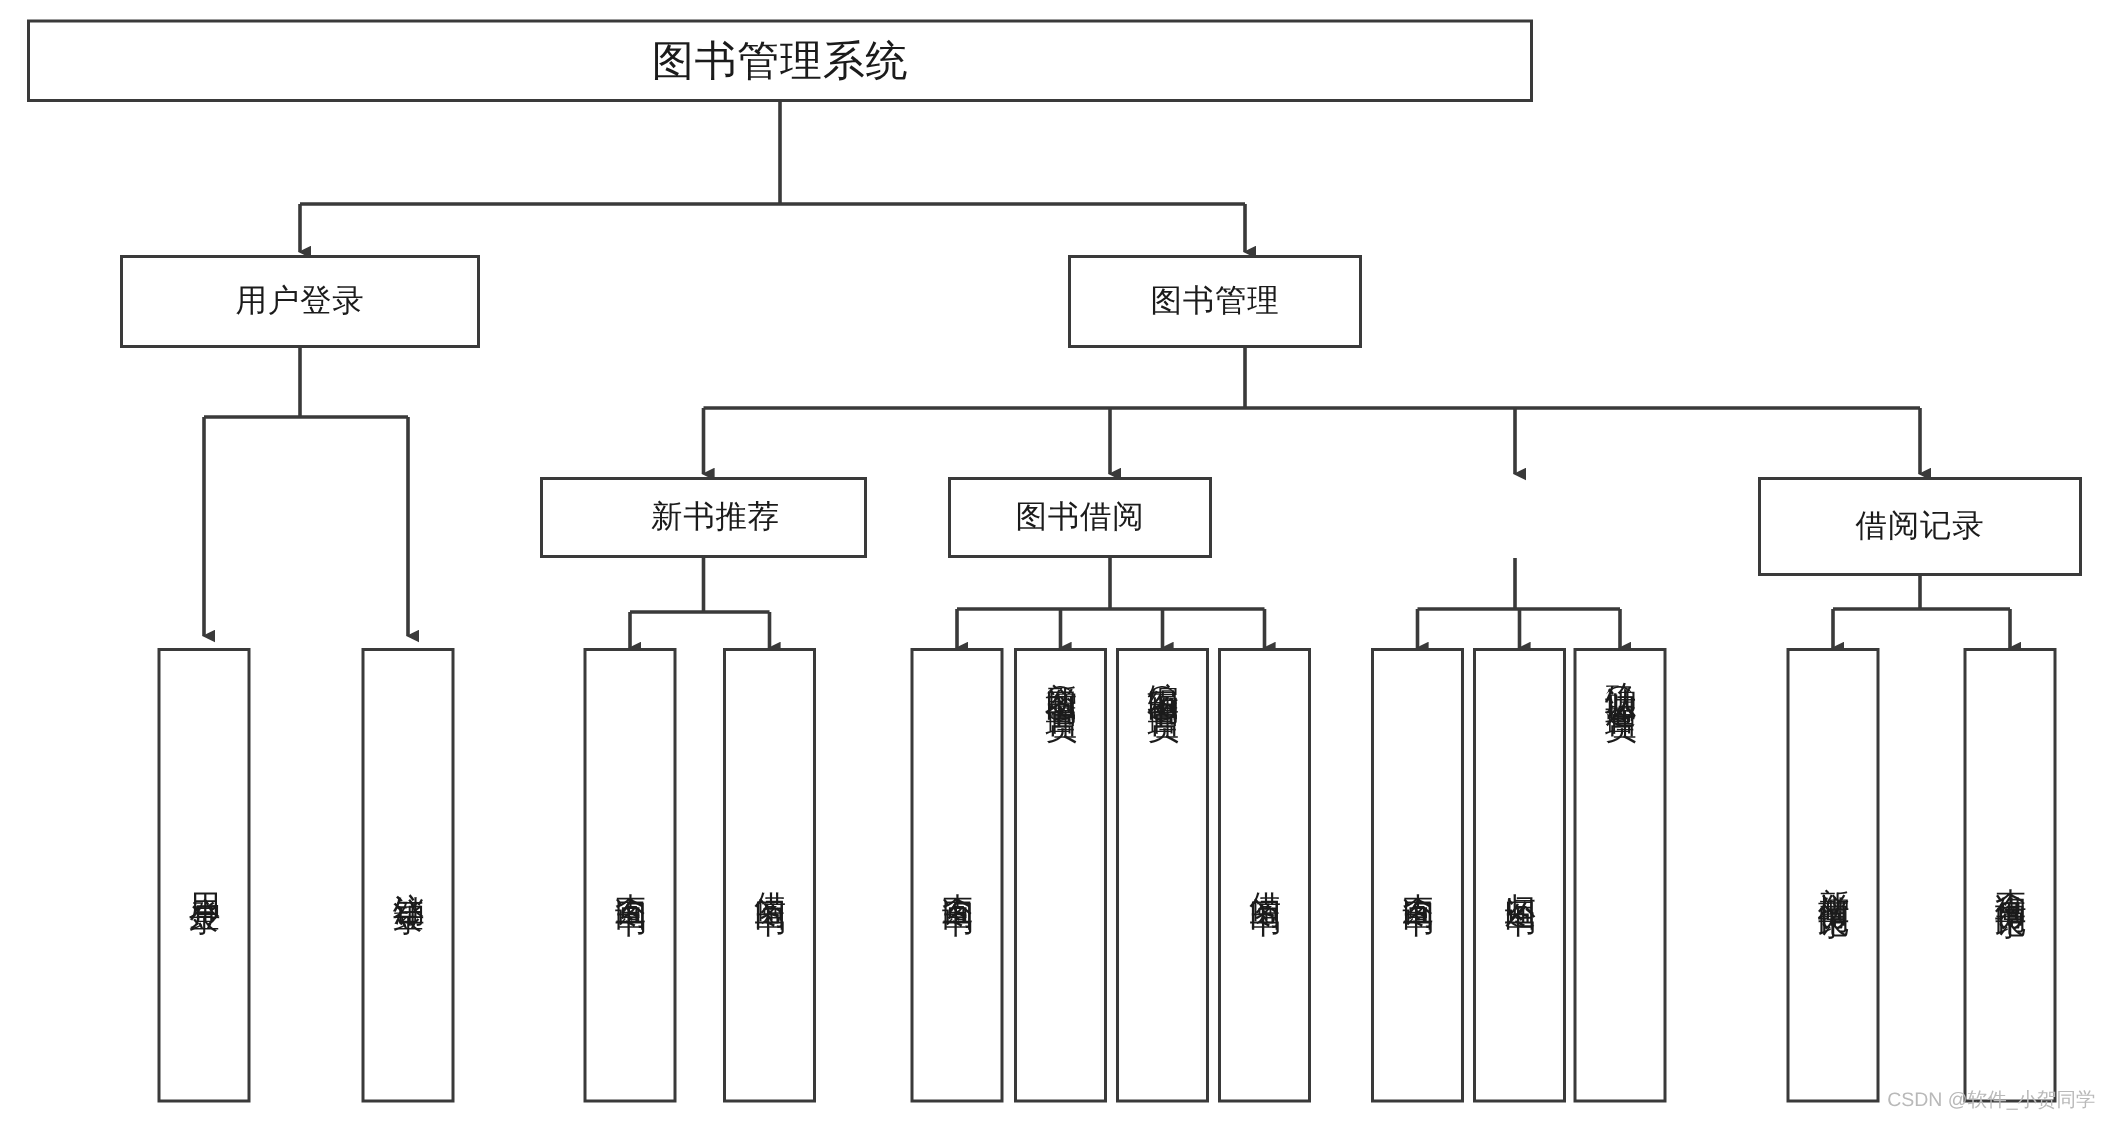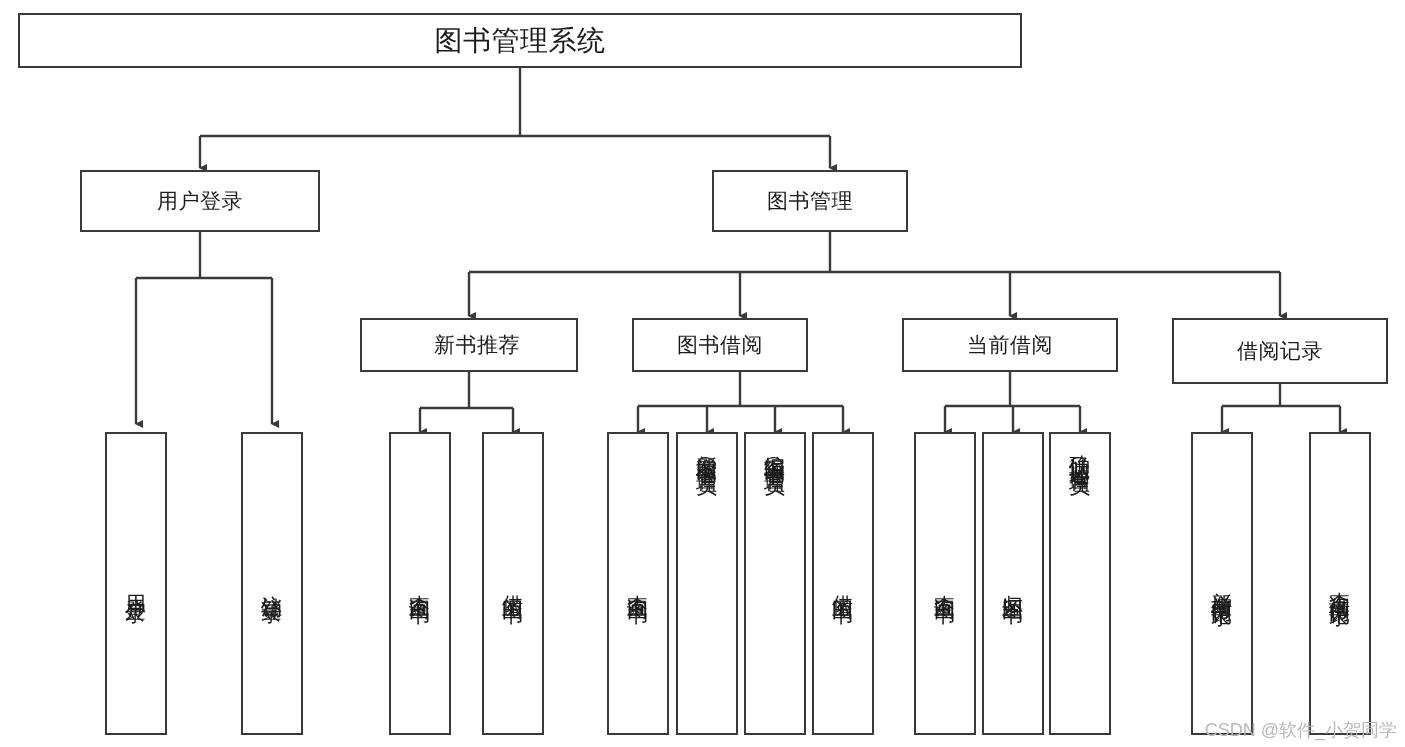--- a/index.html
+++ b/index.html
@@ -67,21 +67,21 @@
     line-height: 1;
     padding: 4px 0;
   }
   .node.vert.center-text {
     align-items: center;
   }
   .watermark {
     position: absolute;
     right: 8px;
     bottom: 5px;
-    font-size: 18px;
+    font-size: 13px;
     color: #b9b9b9;
     white-space: nowrap;
     font-family: "Liberation Sans", "DejaVu Sans", sans-serif;
   }
 </style>
 </head>
 <body>
 
 <div id="diagram-root">
 
@@ -146,23 +146,20 @@
   <div class="node horiz" style="left:712px; top:170px; width:196px; height:62px;">
     <span class="node-label">图书管理</span>
   </div>
 
   <div class="node horiz" style="left:360px; top:318px; width:218px; height:54px;padding-left:16px;">
     <span class="node-label">新书推荐</span>
   </div>
   <div class="node horiz" style="left:632px; top:318px; width:176px; height:54px;">
     <span class="node-label">图书借阅</span>
   </div>
-  <div class="node horiz" style="left:902px; top:318px; width:216px; height:54px;">
-    <span class="node-label">当前借阅</span>
-  </div>
   <div class="node horiz" style="left:1172px; top:318px; width:216px; height:66px;">
     <span class="node-label">借阅记录</span>
   </div>
 
   <div class="node vert center-text" style="left:105px; top:432px; width:62px; height:303px;">
     <span class="node-label">用户登录</span>
   </div>
   <div class="node vert center-text" style="left:241px; top:432px; width:62px; height:303px;">
     <span class="node-label">注销登录</span>
   </div>

